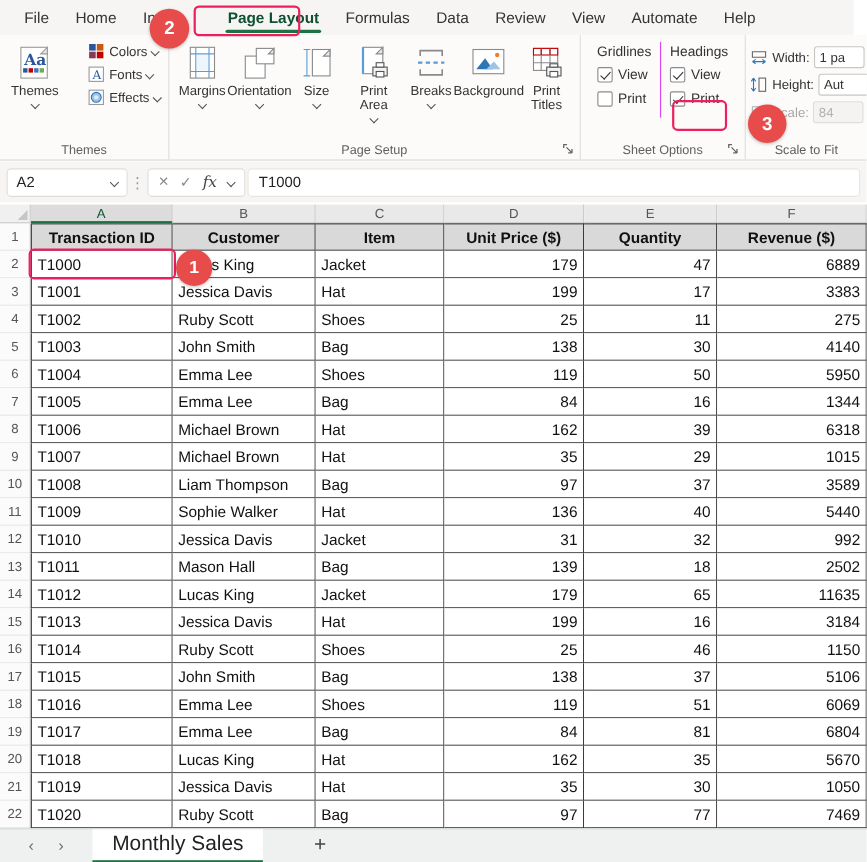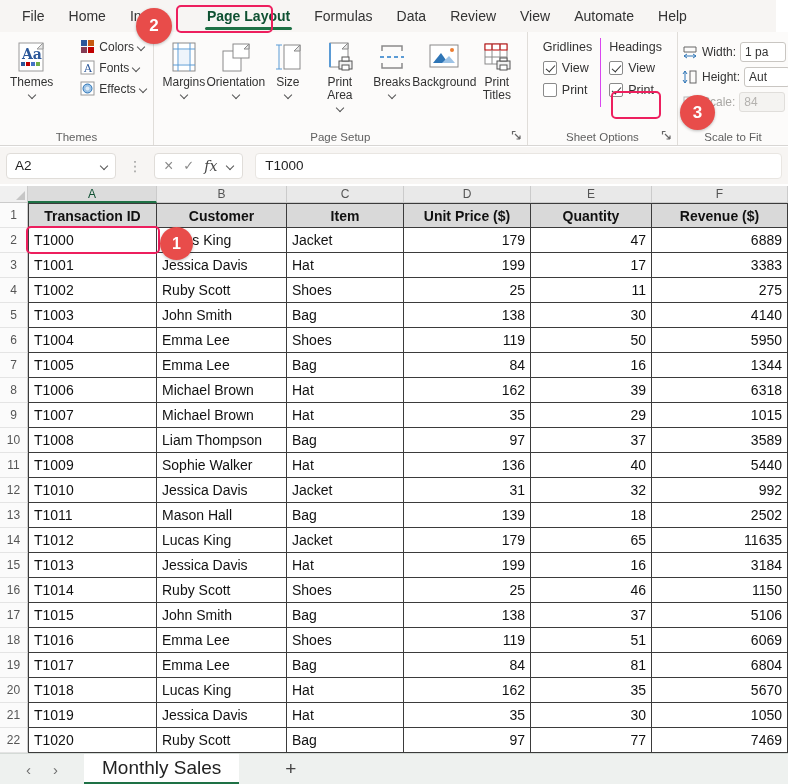--- a/index.html
+++ b/index.html
@@ -31,21 +31,21 @@
   .cbrow { display:flex; align-items:center; gap:5px; font-size:12.5px; color:#333; margin-bottom:8px; cursor:pointer; align-self:flex-start; }
   .cbox { width:14px; height:14px; border:1px solid #8a8a8a; background:#fff; border-radius:2px; position:relative; }
   .cbox.checked::after { content:""; position:absolute; left:4px; top:1px; width:4px; height:8px; border-right:1.6px solid #333; border-bottom:1.6px solid #333; transform:rotate(42deg); }
 
   .scale-row { display:flex; align-items:center; gap:4px; margin-bottom:5px; font-size:12px; color:#333; }
   .scale-row .inpt { width:46px; height:20px; border:1px solid #c9c6c2; border-radius:3px; background:#fff; font-size:12px; padding:0 4px; line-height:18px; color:#333; white-space:nowrap; overflow:hidden; }
   .scale-row.disabled { color:#a9a7a4; }
   .scale-row.disabled .inpt { background:#f4f3f1; border-color:#e0dedb; color:#b3b1ae; }
 
   
-  .fbar { position:absolute; top:147px; left:0; right:0; height:37px; background:#f7f5f3; display:flex; align-items:center; padding:0 6px; gap:12px; }
+  .fbar { position:absolute; top:147px; left:0; right:0; height:37px; background:#f7f5f3; display:flex; align-items:center; padding:0 6px; gap:2px; }
   .namebox { width:110px; height:26px; background:#fff; border:1px solid #e0ddd9; border-radius:4px; display:flex; align-items:center; padding:0 8px; font-size:13.5px; color:#222; }
   .namebox .chev { margin-left:auto; margin-top:0; }
   .vdots { color:#9a9a9a; font-size:14px; letter-spacing:0; }
   .fxbox { height:26px; background:#fff; border:1px solid #e0ddd9; border-radius:4px; display:flex; align-items:center; gap:10px; padding:0 9px; }
   .fxbox .x { color:#8a8a8a; font-size:16px; line-height:16px; cursor:pointer; }
   .fxbox .ck { color:#8a8a8a; font-size:13px; cursor:pointer; }
   .fxbox .fx { font-family:"DejaVu Serif", serif; font-style:italic; font-size:14px; color:#444; cursor:pointer; }
   .fcontent { flex:1; height:26px; background:#fff; border:1px solid #e9e6e2; border-radius:4px; display:flex; align-items:center; padding:0 9px; font-size:13.5px; color:#222; }
 
   

